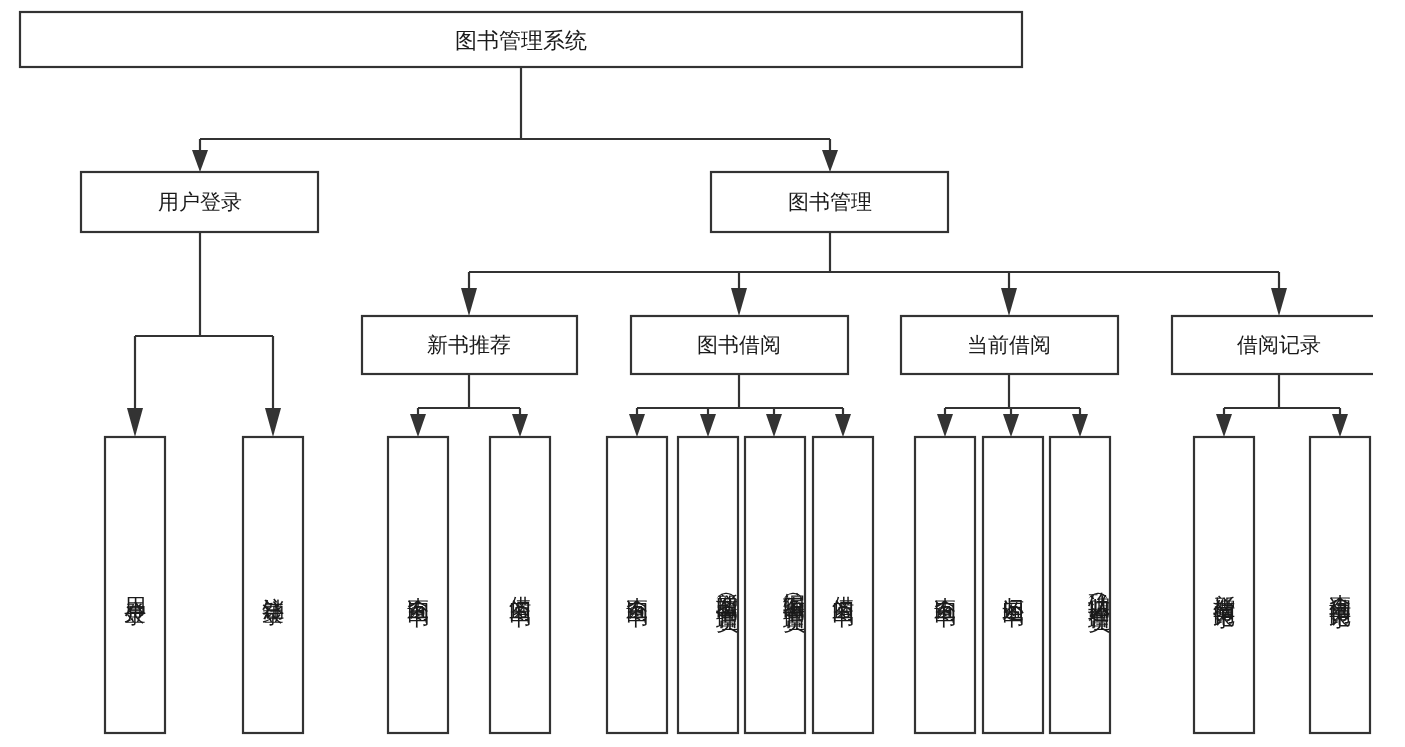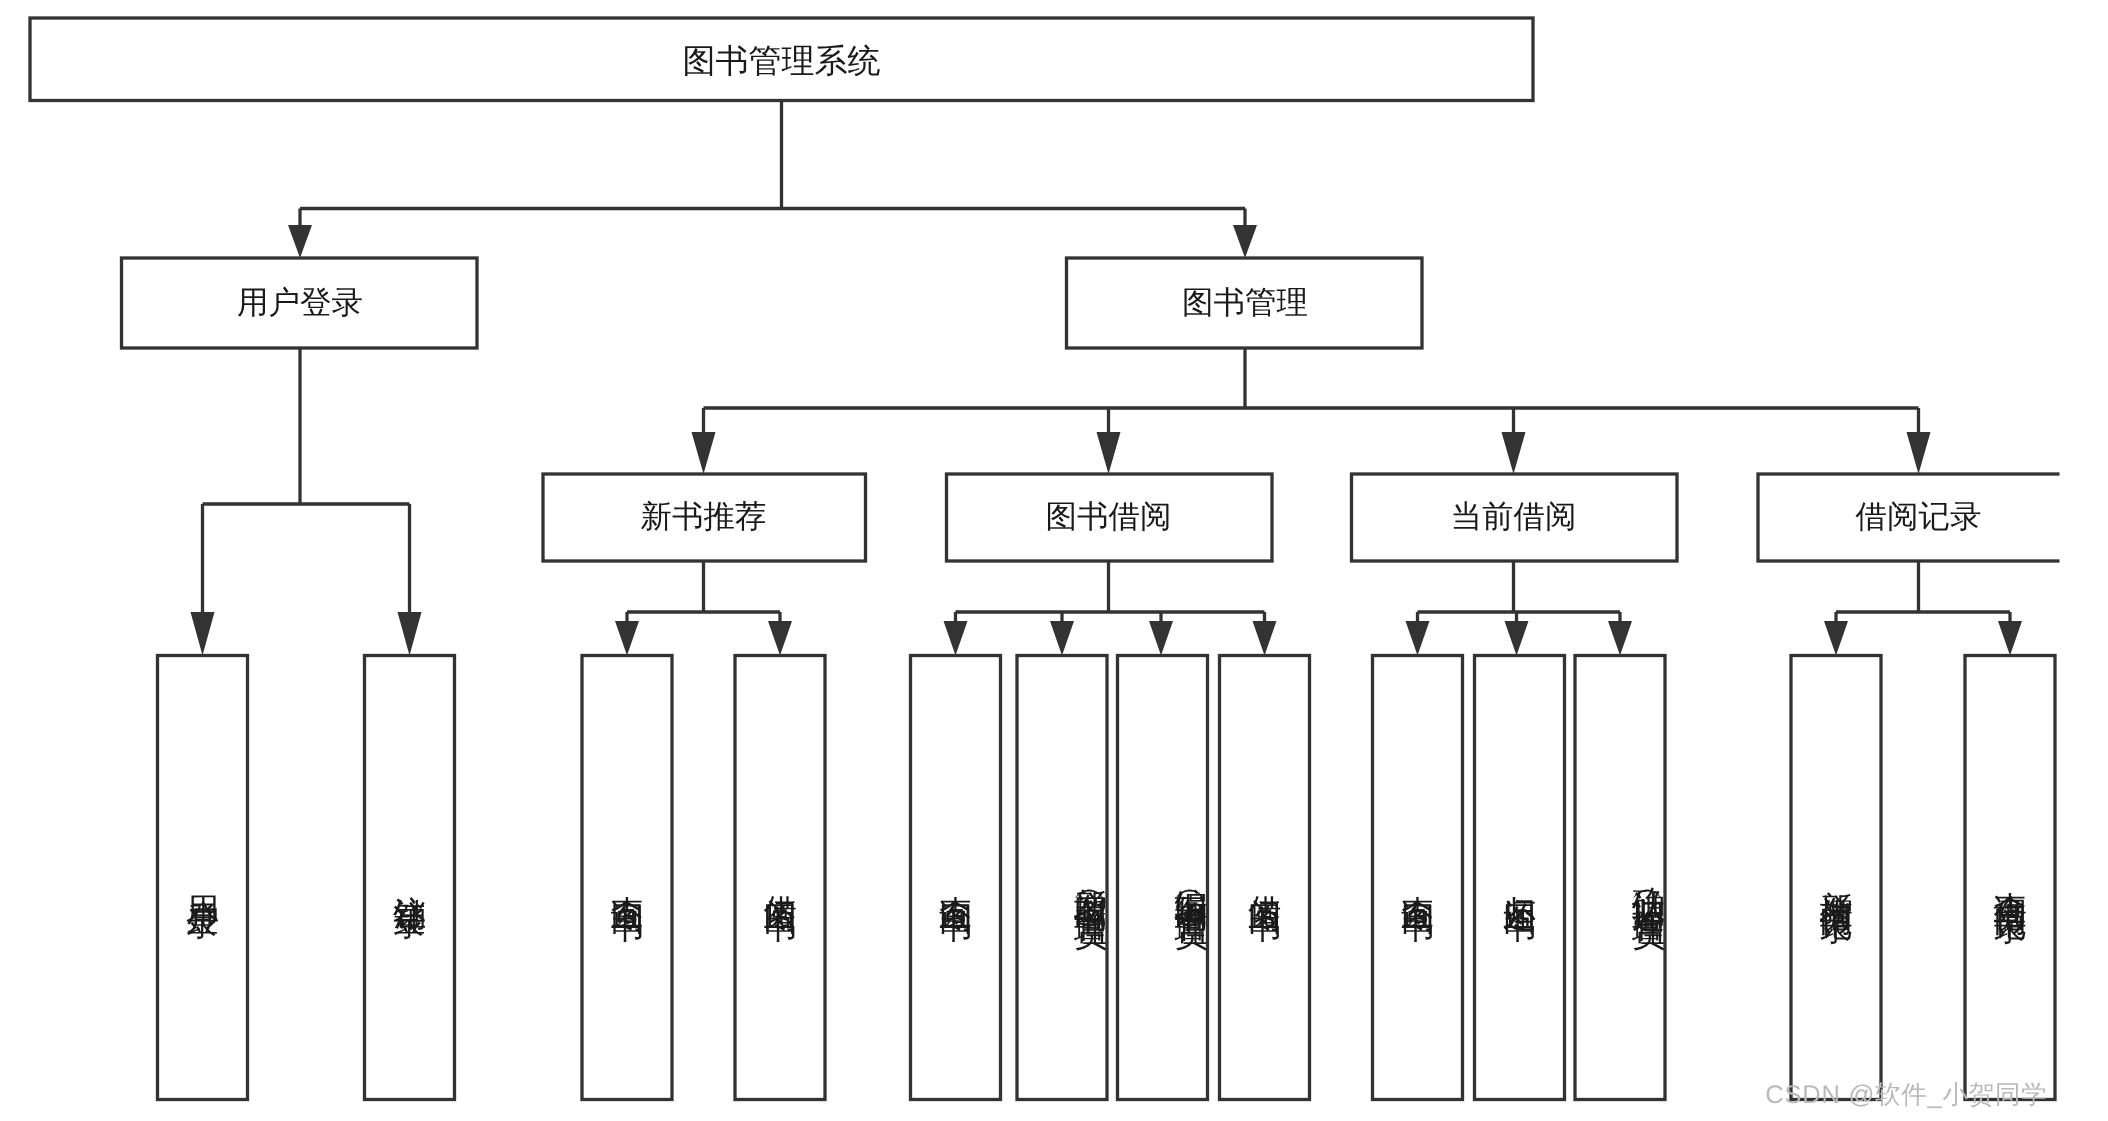--- a/index.html
+++ b/index.html
@@ -271,15 +271,14 @@
       <g>
         <rect class="node-box" x="1310" y="437" width="60" height="296"></rect>
         <foreignObject class="leaf-label-fo" x="1310" y="437" width="60" height="296">
           <div xmlns="http://www.w3.org/1999/xhtml" class="vtext centered">查询借阅记录</div>
         </foreignObject>
       </g>
 
     </g>
   </svg>
 
-  <div id="watermark">CSDN @软件_小贺同学</div>
 
 </div>
 
 </body></html>

